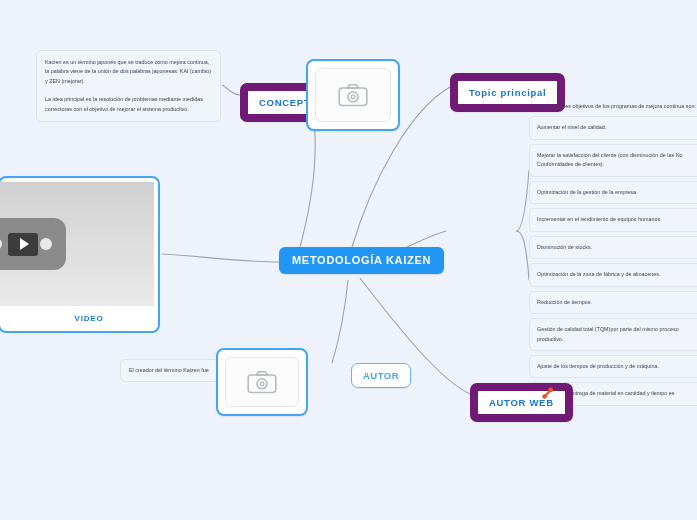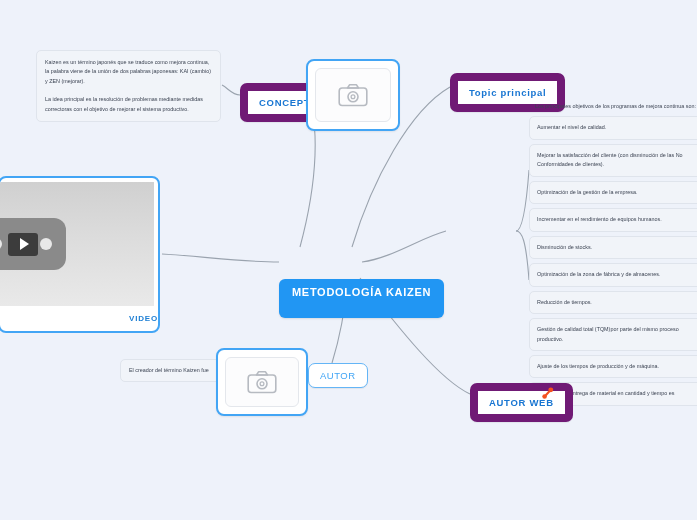--- a/index.html
+++ b/index.html
@@ -30,49 +30,49 @@
   }
 
   
   .center-node {
     position: absolute;
     left: 279px;
     top: 247px;
     background: #2196f3;
     color: #ffffff;
     border-radius: 6px;
-    padding: 7px 13px 20px 13px;
+    padding: 7px 13px 8px 13px;
     font-size: 11px;
     font-weight: bold;
     letter-spacing: 0.7px;
     white-space: nowrap;
     box-shadow: 0 1px 2px rgba(0,0,0,0.10);
-    margin-top: 32px;
   }
 
   
   .pill {
     position: absolute;
     background: #ffffff;
     border: 8px solid #701a75;
     border-radius: 7px;
     color: #1976d2;
     font-size: 9.5px;
     font-weight: bold;
     letter-spacing: 0.7px;
     padding: 6px 11px;
     white-space: nowrap;
     box-shadow: 0 1px 1px rgba(0,0,0,0.06);
   }
   .pill.thin {
     border: 1px solid #64b5f6;
     color: #42a5f5;
-    font-weight: normal;
+    font-weight: bold;
     letter-spacing: 0.5px;
     font-size: 9.5px;
+    margin-left: 43px;
   }
 
   #node-concepto { left: 240px; top: 83px; }
   #node-topic    { left: 450px; top: 73px; }
   #node-objetivos{ left: 446px; top: 218px; }
   #node-autor    { left: 308px; top: 363px; }
   #node-web      { left: 470px; top: 383px; }
 
   
   .link-icon {
@@ -222,21 +222,21 @@
     border-radius: 50%;
     top: 50%;
     transform: translateY(-50%);
   }
   .play-dot.l { left: 10px; }
   .play-dot.r { right: 14px; }
   #video-label {
     position: absolute;
     left: 0; right: 0;
     bottom: 8px;
-    text-align: right;
+    text-align: center;
     padding-left: 20px;
     color: #1e7fd4;
     font-size: 8px;
     font-weight: bold;
     letter-spacing: 0.8px;
   }
 </style>
 </head>
 <body>
 

